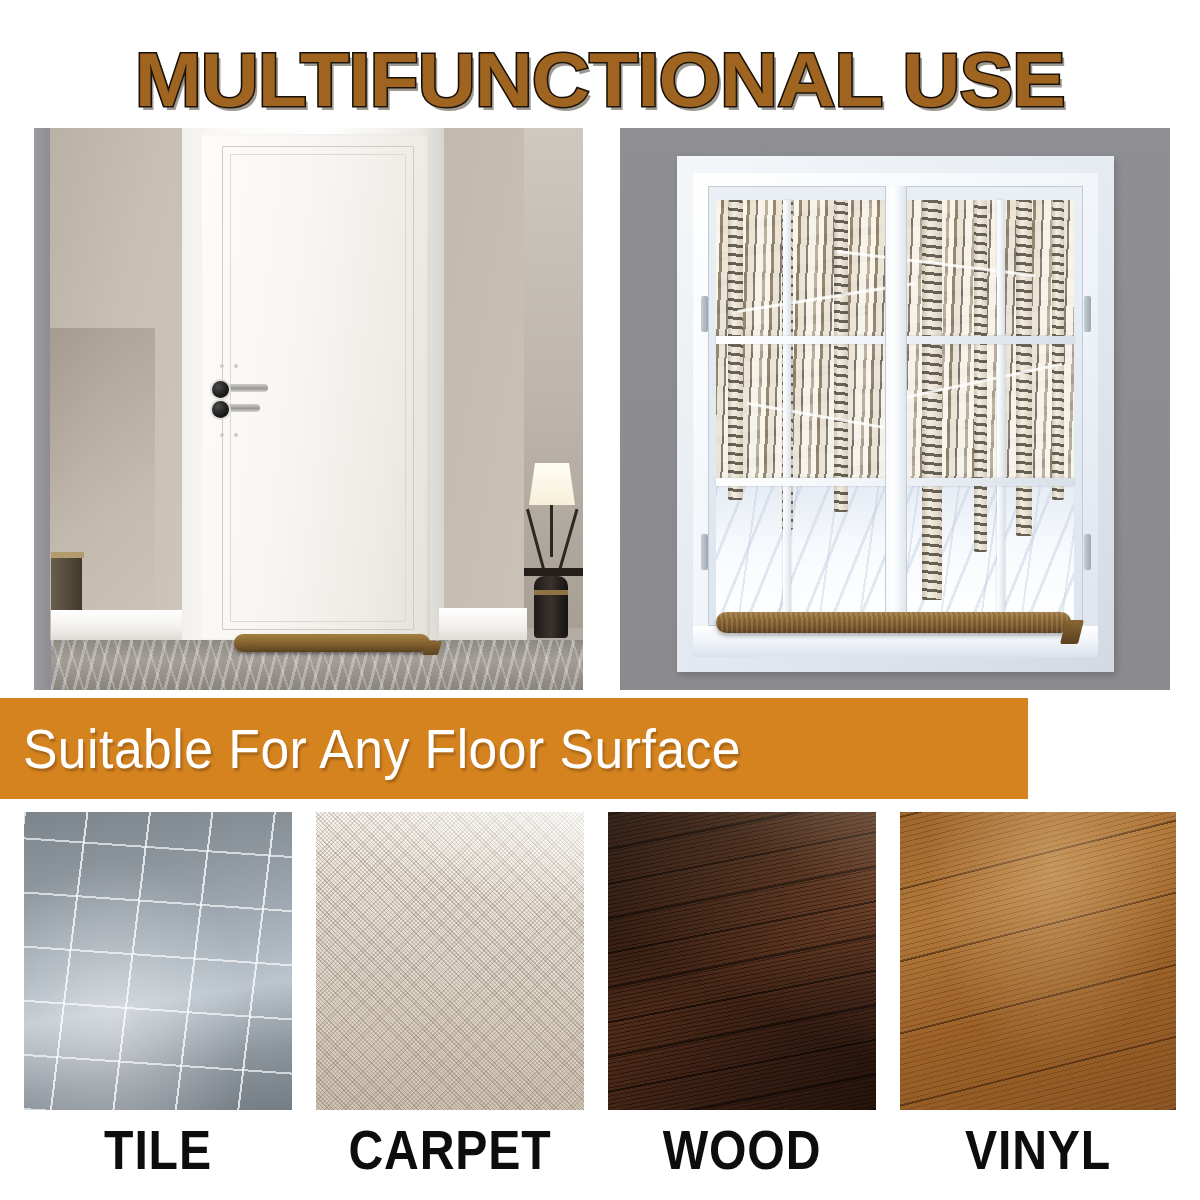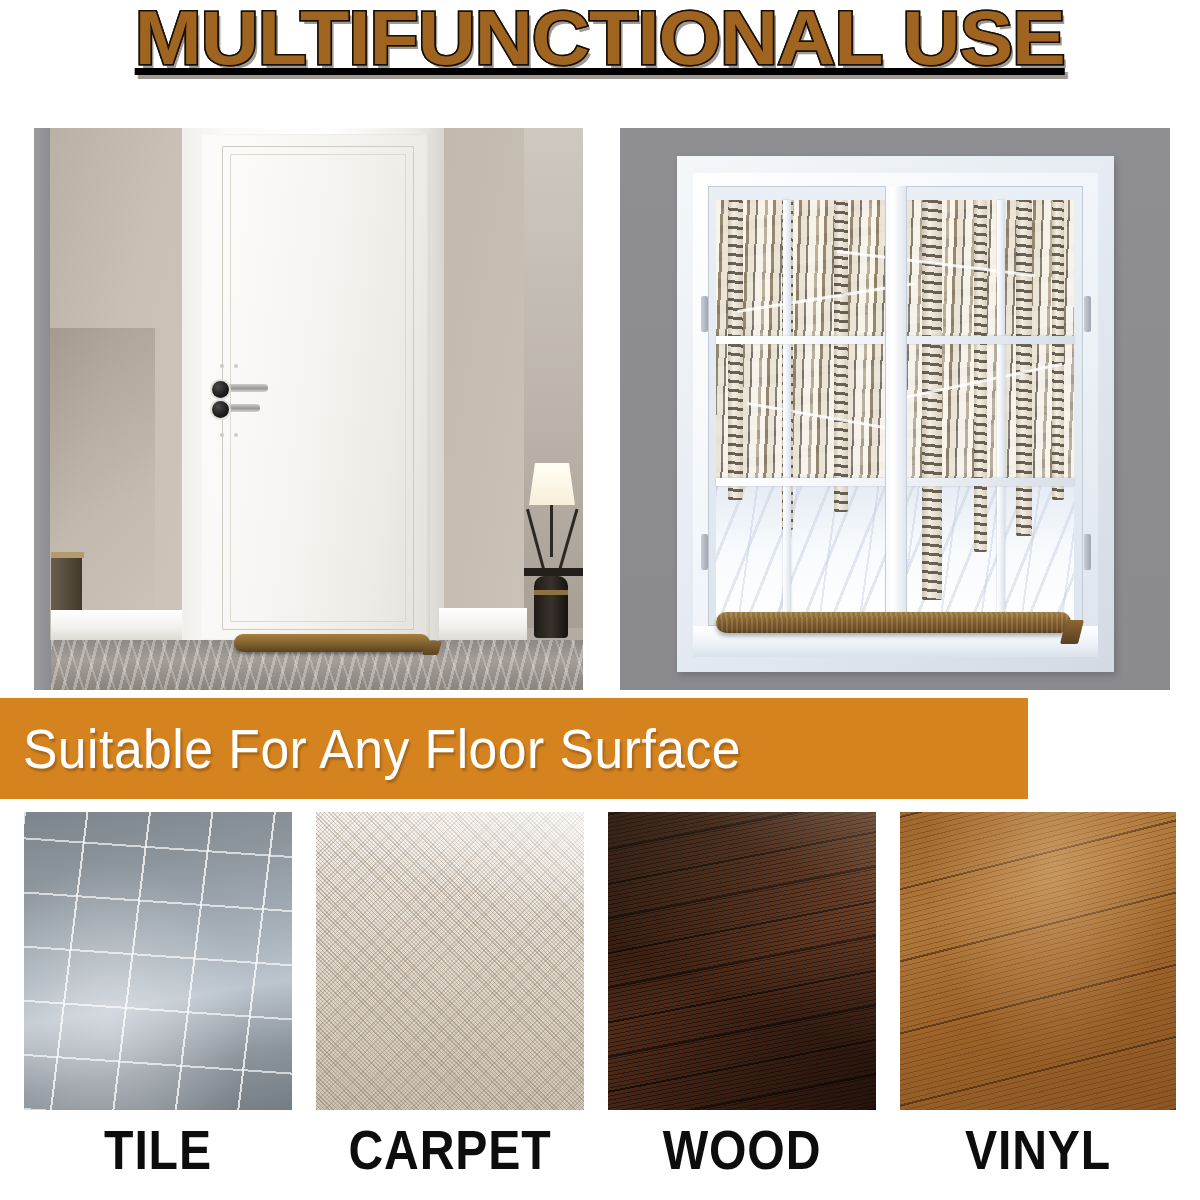--- a/index.html
+++ b/index.html
@@ -15,23 +15,22 @@
     font-family: "Liberation Sans", sans-serif;
   }
 
   
   #title-bar {
     position: absolute;
     left: 0; top: 0;
     width: 1200px;
     height: 118px;
     display: flex;
-    align-items: flex-start;
+    align-items: flex-end;
     justify-content: center;
-    text-decoration: underline;
   }
   #main-title {
     font-family: "Liberation Sans Narrow", "Liberation Sans", sans-serif;
     font-size: 76px;
     font-weight: 700;
     letter-spacing: -1px;
     color: #9e6420;
     transform: scaleX(1.06);
     -webkit-text-stroke: 3px #161008;
     paint-order: stroke fill;

